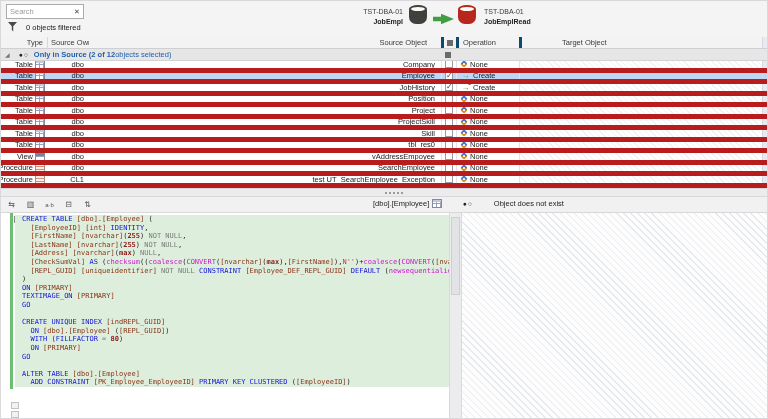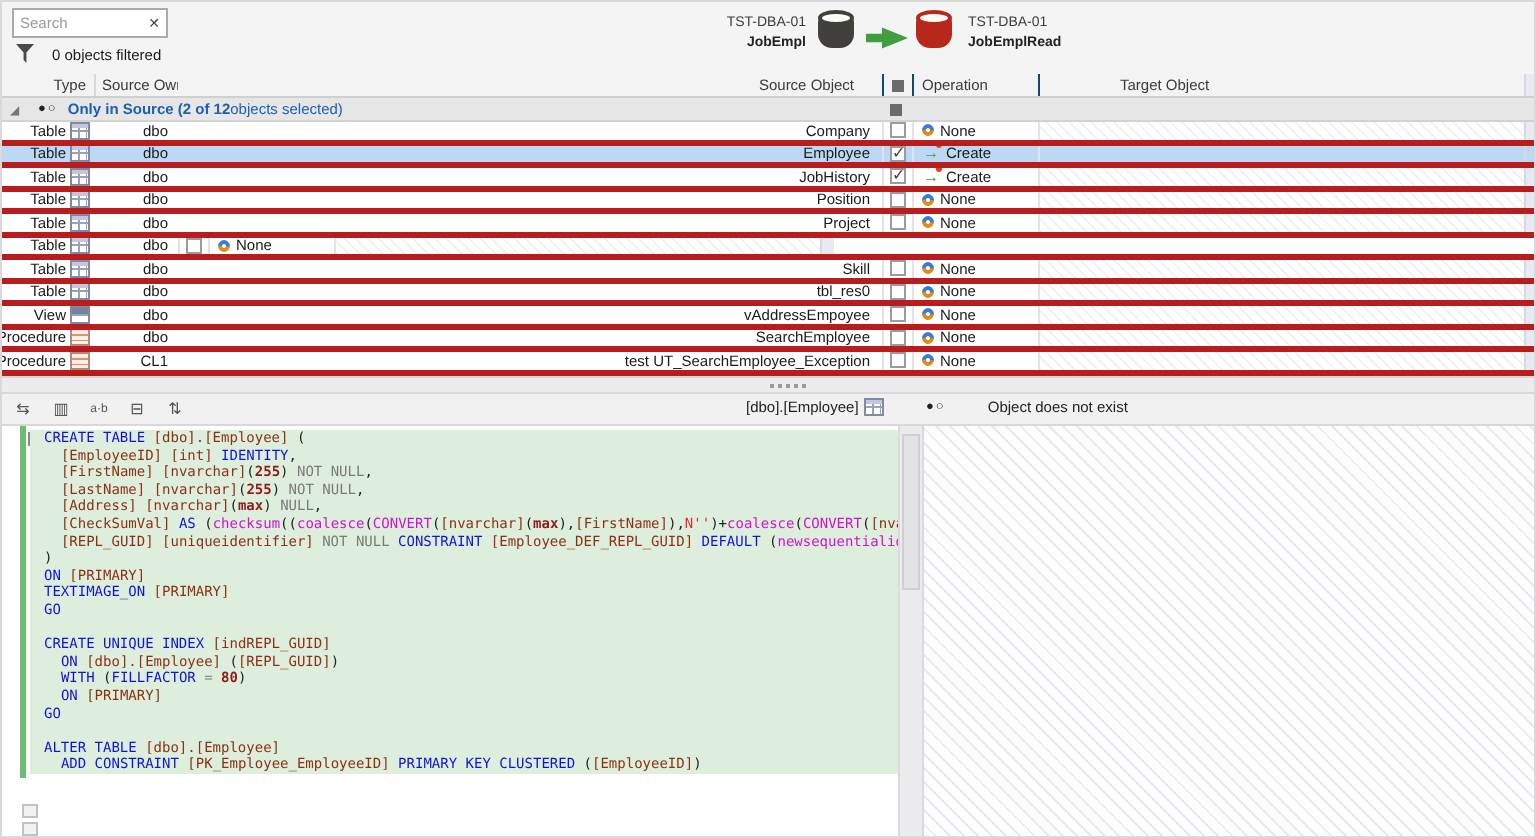--- a/index.html
+++ b/index.html
@@ -25,35 +25,35 @@
   .cyl{position:absolute;top:7px;width:18px;height:16px;border-radius:3px 3px 7px 7px;}
   .cyl::before{content:"";position:absolute;left:0;top:-3px;width:18px;height:8px;border-radius:50%;background:#fbfbf6;}
   .cyl.dark{left:408px;background:#41403c;}
   .cyl.dark::before{border:2px solid #41403c;width:14px;height:4px;left:0;}
   .cyl.red{left:457px;background:#b7271c;}
   .cyl.red::before{border:2px solid #b7271c;width:14px;height:4px;left:0;}
   .garrow{position:absolute;left:432px;top:12px;width:21px;height:12px;background:#3f9e3f;
     clip-path:polygon(0 32%,38% 32%,38% 6%,100% 50%,38% 94%,38% 68%,0 68%);}
   
   .grid{position:absolute;left:0;top:36px;width:768px;background:#fff;}
-  .grow,.ghead{display:flex;align-items:stretch;height:11.5px;border-bottom:3px solid #b91c1c;background:#fff;}
+  .grow,.ghead{display:flex;align-items:stretch;height:11.5px;border-bottom:5px solid #b91c1c;background:#fff;}
   .ghead{height:12px;background:#f3f3f4;border-bottom:1px solid #cfcfd2;color:#3a3a3a;}
   .gcell{display:flex;align-items:center;overflow:hidden;white-space:nowrap;}
   .c-type{width:46px;justify-content:flex-end;gap:2px;padding-right:2px;}
   .c-owner{width:42px;justify-content:flex-end;padding-right:5px;}
   .c-src{flex:1;justify-content:flex-end;padding-right:6px;}
   .c-cb{width:15px;justify-content:center;border-left:1px solid #e2e2e8;}
   .c-op{width:63px;gap:3px;padding-left:4px;border-left:1px solid #e2e2e8;}
   .c-tgt{width:243px;padding-left:4px;border-left:1px solid #e2e2e8;
     background:repeating-linear-gradient(45deg,rgba(165,170,188,0.16) 0 1px,transparent 1px 4px);}
   .c-scroll{width:7px;background:#e9e9f2;border-left:1px solid #d8d8e2;}
   .ghead .c-type{justify-content:flex-end;padding-right:4px;}
   .ghead .c-owner{justify-content:flex-start;padding-left:3px;border-left:1px solid #d8d8dc;}
   .ghead .c-src{padding-right:14px;}
-  .ghead .c-cb,.ghead .c-op,.ghead .c-tgt{border-left:1px solid #0c4a6e;}
+  .ghead .c-cb,.ghead .c-op,.ghead .c-tgt{border-left:3px solid #0c4a6e;}
   .ghead .c-tgt{background:#f3f3f4;padding-left:40px;}
   .grow.sel > .gcell{background:var(--selection);}
   .grow.sel .c-tgt{background-color:var(--selection);}
   .grouprow{position:relative;height:12px;background:#e6e6e7;border-bottom:1px solid #d2d2d5;display:flex;align-items:center;color:#1f5fae;}
   .expander{width:8px;margin-left:4px;color:#777;font-size:6px;}
   .gcircles{font-size:6.5px;color:#222;letter-spacing:1px;margin:0 5px 0 6px;}
   .gt-b{font-weight:bold;}
   .groupcb{position:absolute;left:444px;top:3px;width:6px;height:6px;background:#6b6b6b;}
   .headcb{width:6px;height:6px;background:#6b6b6b;}
   
@@ -249,20 +249,21 @@
         <span class="gcell c-tgt"></span>
         <span class="gcell c-scroll"></span>
       </div>
 
       <div class="grow">
         <span class="gcell c-type">
           <span>Table</span>
           <span class="ticon ti-table"></span>
         </span>
         <span class="gcell c-owner">dbo</span>
+        <span class="gcell c-src">ProjectSkill</span>
         <span class="gcell c-cb">
           <span class="cbx"></span>
         </span>
         <span class="gcell c-op">
           <span class="opicon op-none"></span>
           <span>None</span>
         </span>
         <span class="gcell c-tgt"></span>
         <span class="gcell c-scroll"></span>
       </div>

